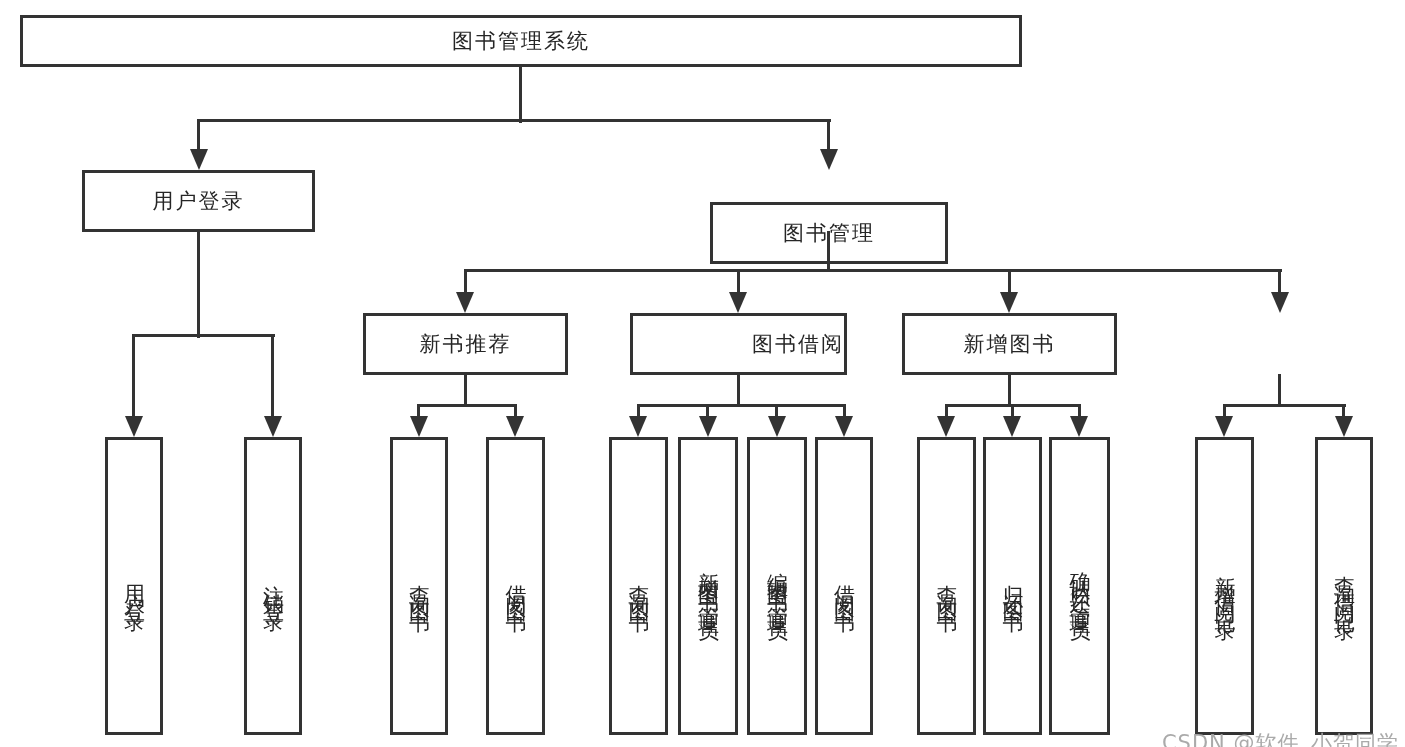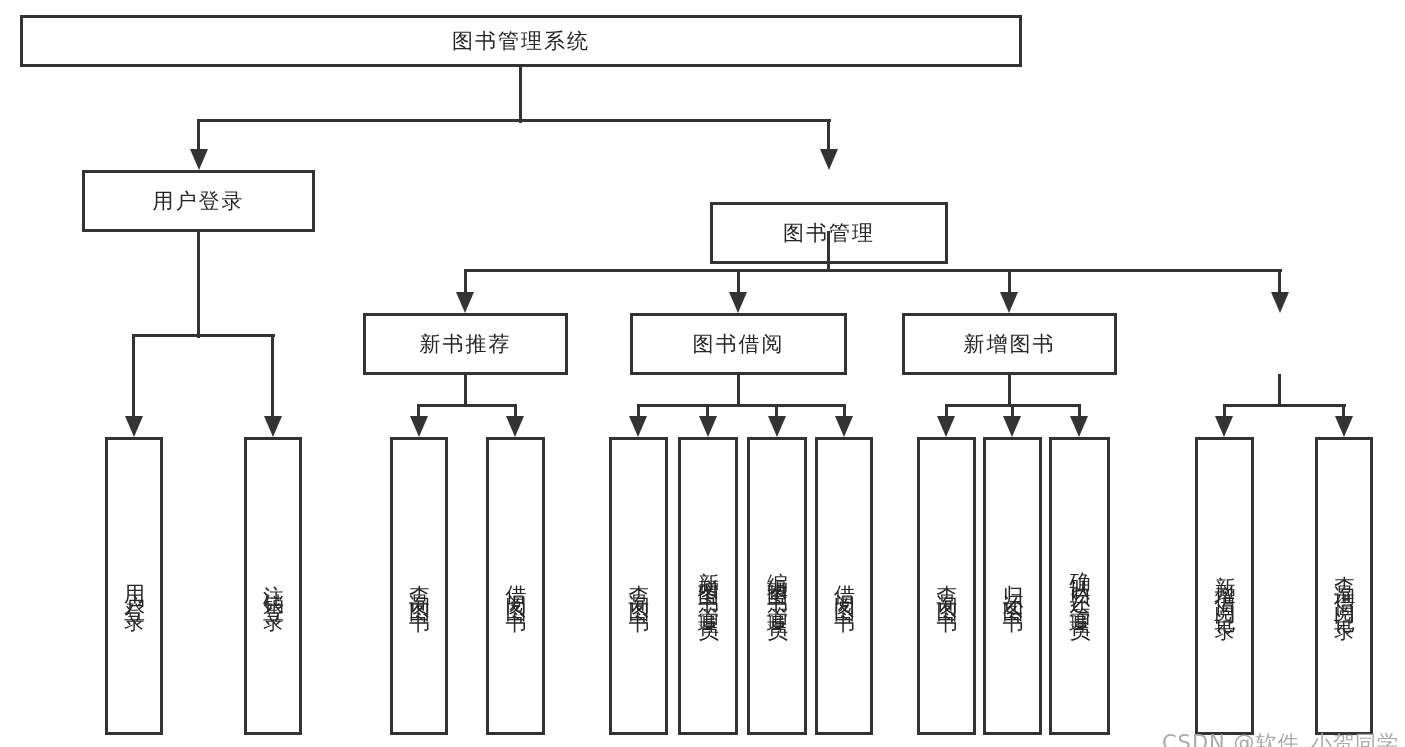--- a/index.html
+++ b/index.html
@@ -83,21 +83,21 @@
   <div class="vline" style="left:737px;top:269px;height:24px;"></div>
   <div class="ahead" style="left:729px;top:292px;"></div>
   <div class="vline" style="left:1008px;top:269px;height:24px;"></div>
   <div class="ahead" style="left:1000px;top:292px;"></div>
   <div class="vline" style="left:1278px;top:269px;height:24px;"></div>
   <div class="ahead" style="left:1271px;top:292px;"></div>
 
   <div class="box" style="left:363px;top:313px;width:205px;height:62px;">
     <span class="hlabel">新书推荐</span>
   </div>
-  <div class="box" style="left:630px;top:313px;width:217px;height:62px;">
+  <div class="box" style="left:630px;top:313px;width:217px;height:62px;justify-content:flex-end;">
     <span class="hlabel">图书借阅</span>
   </div>
   <div class="box" style="left:902px;top:313px;width:215px;height:62px;">
     <span class="hlabel">新增图书</span>
   </div>
 
   <div class="vline" style="left:464px;top:374px;height:33px;"></div>
   <div class="hline" style="left:417px;top:404px;width:100px;"></div>
   <div class="vline" style="left:417px;top:404px;height:13px;"></div>
   <div class="ahead" style="left:410px;top:416px;"></div>

